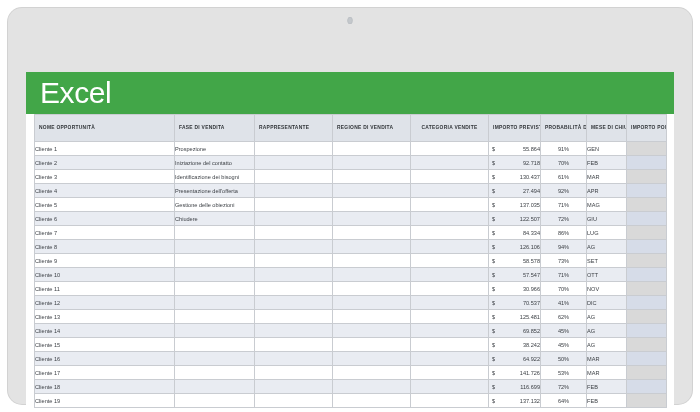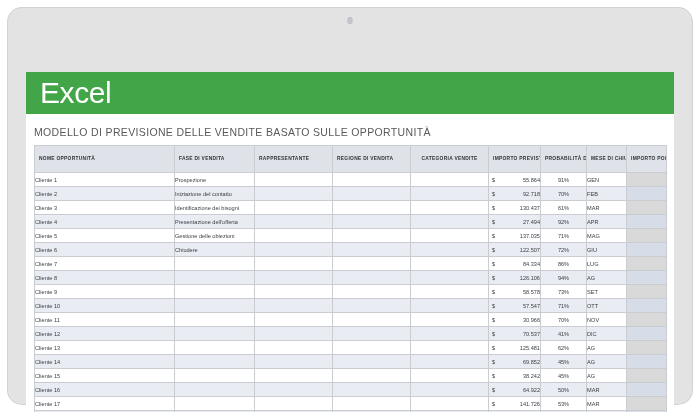--- a/index.html
+++ b/index.html
@@ -161,21 +161,20 @@
 
 <div id="device-frame">
   <div id="camera-dot"></div>
 
   <div id="screen">
 
     <div id="brand-banner">
       <div id="brand-logo">Excel</div>
     </div>
 
-    <div id="doc-title">MODELLO DI PREVISIONE DELLE VENDITE BASATO SULLE OPPORTUNITÀ</div>
 
     <div id="sheet-wrap">
       <table id="forecast-table">
         <colgroup>
           <col class="w-name">
             <col class="w-stage">
             <col class="w-rep">
             <col class="w-region">
           <col class="w-category">
             <col class="w-amount">

